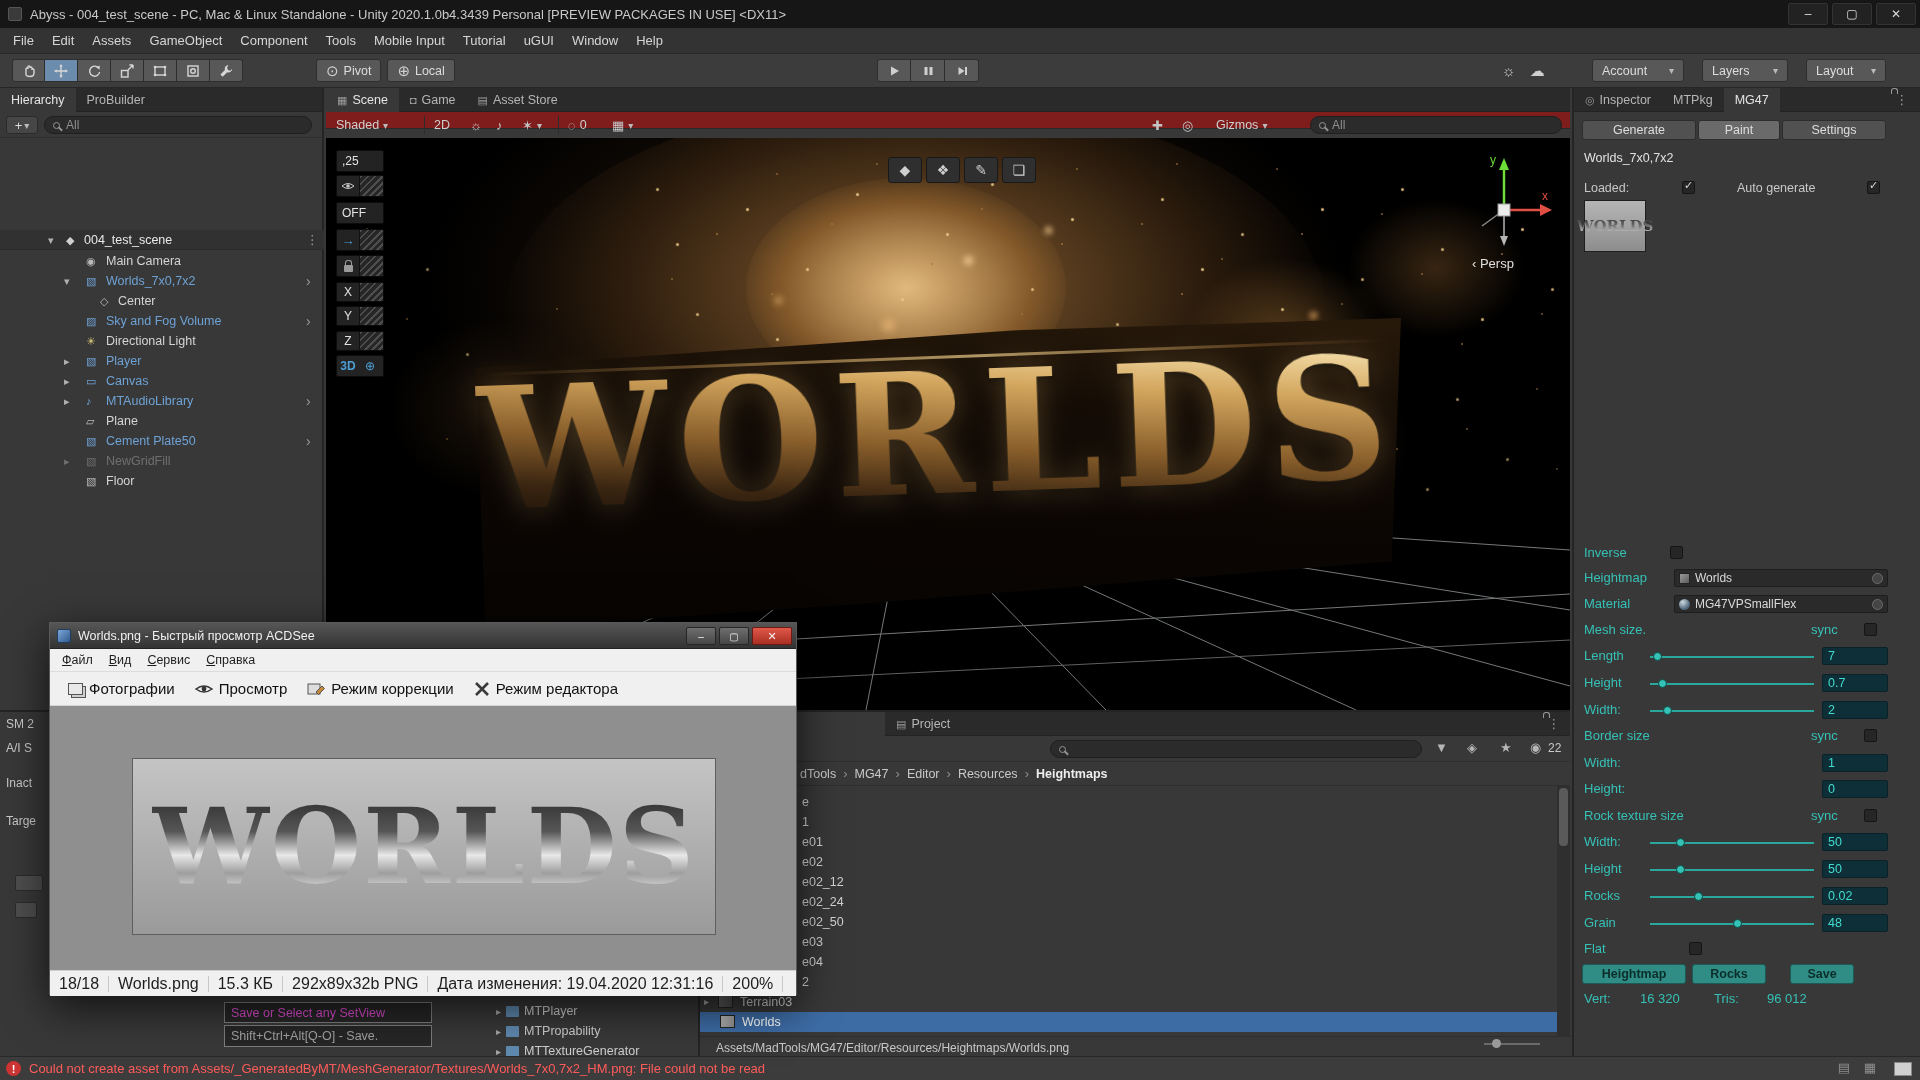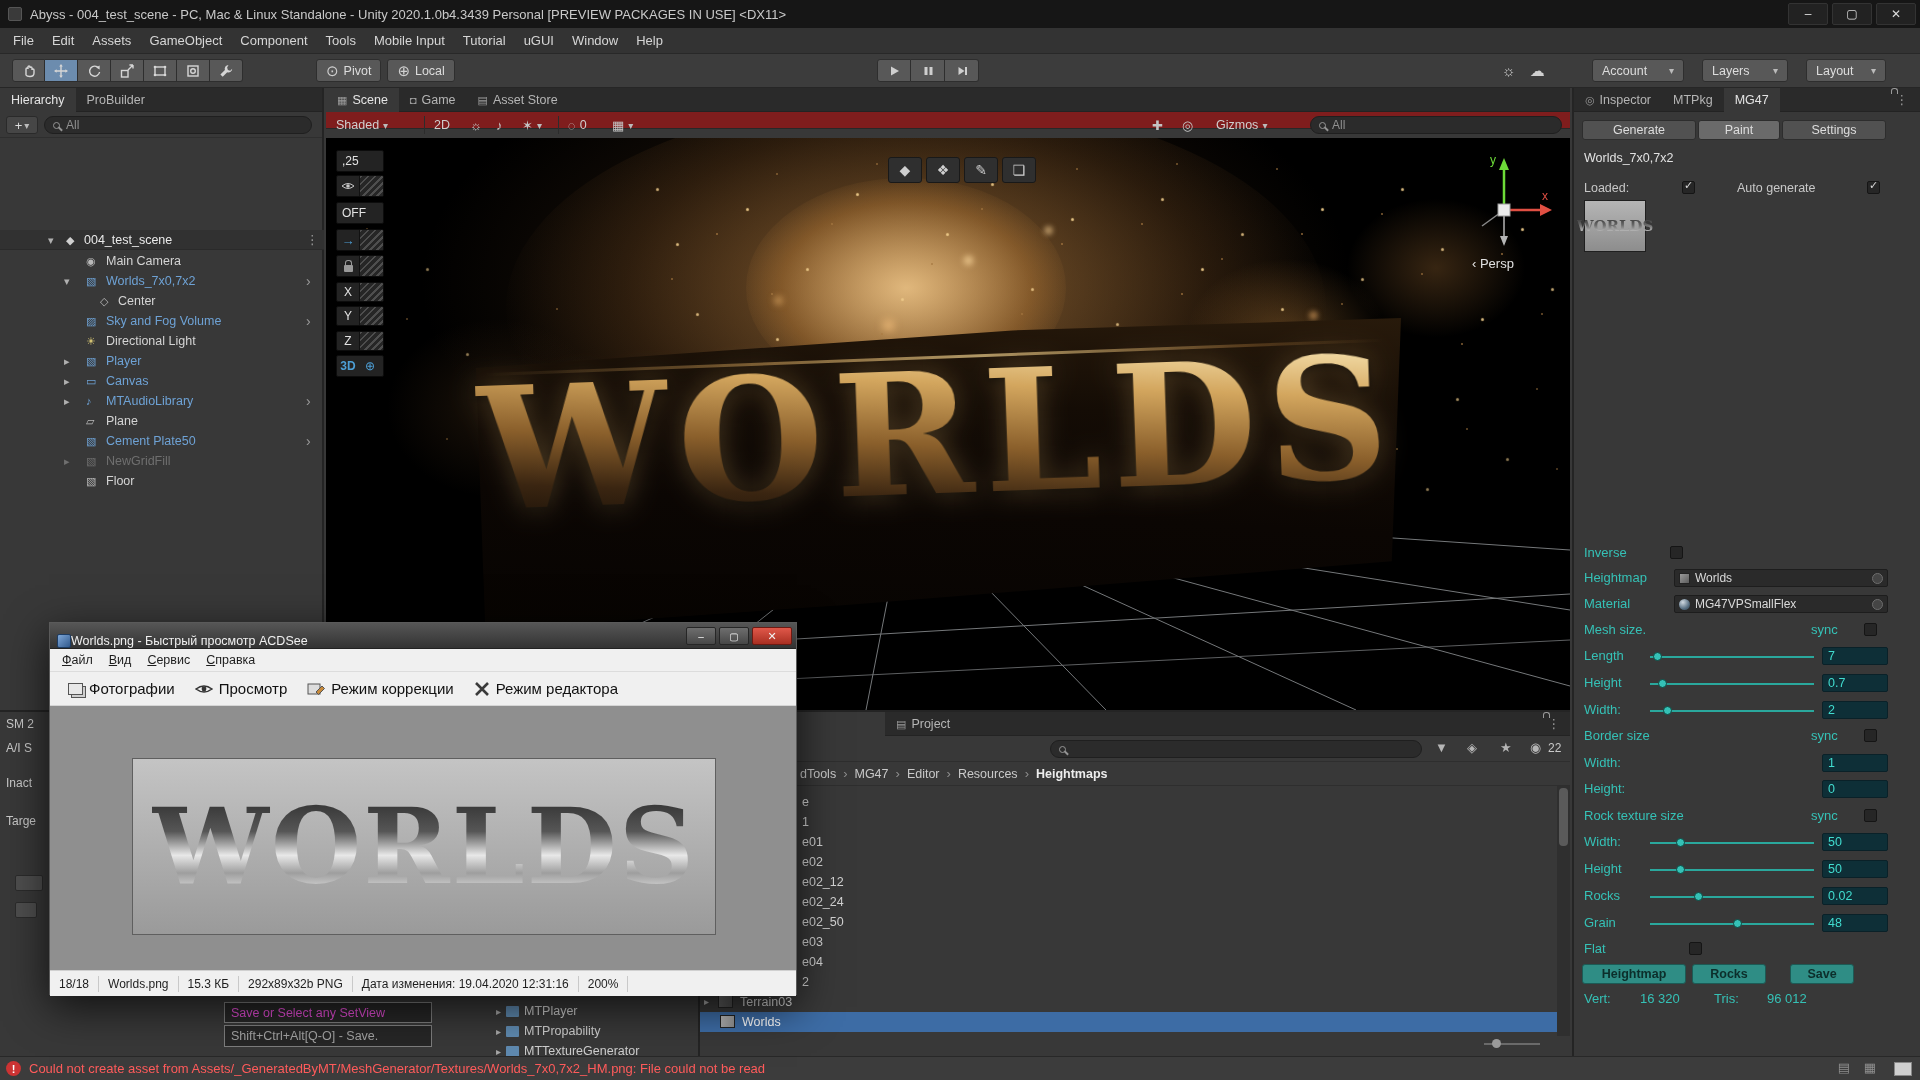--- a/index.html
+++ b/index.html
@@ -118,35 +118,35 @@
 .objfield{position:absolute;left:100px;top:1px;width:214px;height:18px;background:#2a2a2a;border:1px solid #1d1d1d;border-radius:2px;display:flex;align-items:center;gap:5px;padding:0 4px;color:#dadada;font-size:12px}
 .objpick{margin-left:auto;width:11px;height:11px;border-radius:50%;background:#454545;border:1px solid #6d6d6d;flex:none}
 .obj-ic{width:11px;height:11px;background:linear-gradient(135deg,#9a9a9a,#5c5c5c);border:1px solid #222;flex:none}
 .mat-ic{width:11px;height:11px;border-radius:50%;background:radial-gradient(circle at 35% 30%,#cfd8df,#5a7184 60%,#2c3b47);flex:none}
 .tealbtn{position:absolute;top:0;height:20px;background:#2f8d85;border:1px solid #1c5a55;border-radius:3px;color:#0c2e2b;font-size:12.5px;font-weight:bold;display:flex;align-items:center;justify-content:center}
 #insthumb{position:absolute;left:10px;top:112px;width:62px;height:52px;background:linear-gradient(180deg,#b5b5b5,#8d8d8d);border:1px solid #1f1f1f;display:flex;align-items:center;justify-content:center}
 #insthumb span{font-family:"DejaVu Serif",serif;font-weight:bold;font-size:15px;background:linear-gradient(180deg,#2e2e2e,#6a6a6a 45%,#e8e8e8);-webkit-background-clip:text;background-clip:text;color:transparent}
 
 
 #acdsee{position:absolute;left:49px;top:622px;width:748px;height:373px;background:#ececec;border:1px solid #5a5a5a;box-shadow:0 12px 40px rgba(0,0,0,.7);z-index:50}
-#acd-title{position:absolute;left:0;top:0;width:100%;height:26px;background:linear-gradient(#565656,#333);border-bottom:1px solid #222;display:flex;align-items:flex-end;padding-left:7px;color:#f0f0f0;font-size:12.5px}
+#acd-title{position:absolute;left:0;top:0;width:100%;height:26px;background:linear-gradient(#565656,#333);border-bottom:1px solid #222;display:flex;align-items:center;gap:7px;padding-left:7px;color:#f0f0f0;font-size:12.5px}
 .acd-appic{width:14px;height:14px;background:linear-gradient(135deg,#7ea7d8,#31598c);border:1px solid #1d3c63;border-radius:2px}
 #acd-title .btns{position:absolute;right:4px;top:4px;display:flex;gap:3px}
 .acdbtn{width:30px;height:18px;background:linear-gradient(#6e6e6e,#474747);border:1px solid #262626;border-radius:2px;display:flex;align-items:center;justify-content:center;color:#f2f2f2;font-size:10px}
 .acdbtn.close{width:40px;background:linear-gradient(#e0584a,#a92f22);border-color:#6e1a12;font-size:11px}
 #acd-menu{position:absolute;left:0;top:26px;width:100%;height:23px;background:#f0f0f0;border-bottom:1px solid #dcdcdc;display:flex;align-items:center;padding-left:4px;color:#1d1d1d;font-size:12.5px}
 #acd-menu .mi{display:inline-block;padding:0 8px}
 #acd-menu .mi::first-letter{text-decoration:underline}
 #acd-tools{position:absolute;left:0;top:49px;width:100%;height:34px;background:#f0f0f0;border-bottom:1px solid #d5d5d5;display:flex;align-items:center;gap:4px;padding-left:10px;color:#111;font-size:15px}
 .acdtool{display:flex;align-items:center;gap:6px;padding:0 8px;height:28px}
 .phic{width:15px;height:12px;background:#e8e8e8;border:1px solid #555;box-shadow:3px 3px 0 -1px #cfcfcf,3px 3px 0 0 #555}
 #acd-content{position:absolute;left:0;top:83px;width:100%;height:264px;background:#8f8f8f}
 #acd-img{position:absolute;left:82px;top:52px;width:584px;height:177px;background:linear-gradient(180deg,#c4c4c4,#9a9a9a);border:1px solid #5f5f5f;display:flex;align-items:center;justify-content:center;overflow:hidden}
 #acd-img span{font-family:"DejaVu Serif",serif;font-weight:bold;font-size:104px;line-height:1;letter-spacing:2px;background:linear-gradient(180deg,#2e2e2e 0%,#565656 35%,#e8e8e8 58%,#9e9e9e 75%,#f5f5f5 100%);-webkit-background-clip:text;background-clip:text;color:transparent}
-#acd-status{position:absolute;left:0;top:347px;width:100%;height:26px;background:#f0f0f0;border-top:1px solid #d0d0d0;display:flex;align-items:center;font-size:12px;color:#1e1e1e}
+#acd-status{position:absolute;left:0;top:347px;width:100%;height:26px;background:#f0f0f0;border-top:1px solid #d0d0d0;display:flex;align-items:center;font-size:16px;color:#1e1e1e}
 #acd-status .seg{padding:0 9px;border-right:1px solid #c9c9c9;line-height:16px}
 
 
 #statusbar{position:absolute;left:0;top:1056px;width:1920px;height:24px;background:#3c3c3c;border-top:1px solid #282828;display:flex;align-items:center;gap:8px;padding-left:6px}
 .erric{width:15px;height:15px;border-radius:50%;background:#cc3333;color:#fff;font-size:11px;font-weight:bold;display:flex;align-items:center;justify-content:center;flex:none}
 #statusbar .etext{color:#ff5b5b;font-size:13px}
 .sbic{position:absolute;color:#8f8f8f;font-size:13px}
 .sbbox{position:absolute;right:8px;top:5px;width:18px;height:14px;background:#d0d0d0;border:1px solid #888}
 
 svg{display:block}
@@ -619,20 +619,23 @@
     </div>
     <div class="prow sel" style="top:300px">
       <span style="left:20px">
           <span class="fileic lt"></span>
         </span>
       <span style="left:42px">Worlds</span>
     </div>
     <div class="pscroll">
         <div class="thumb"></div>
       </div>
+    <div id="projfooter">
+        <span>Assets/MadTools/MG47/Editor/Resources/Heightmaps/Worlds.png</span>
+      </div>
     <div class="zoomslider">
         <div class="zh"></div>
       </div>
   </div>
 
   <div id="inspector">
     <div class="tabstrip">
       <div class="tab">
           <span class="tabic">◎</span>
           <span>Inspector</span>

